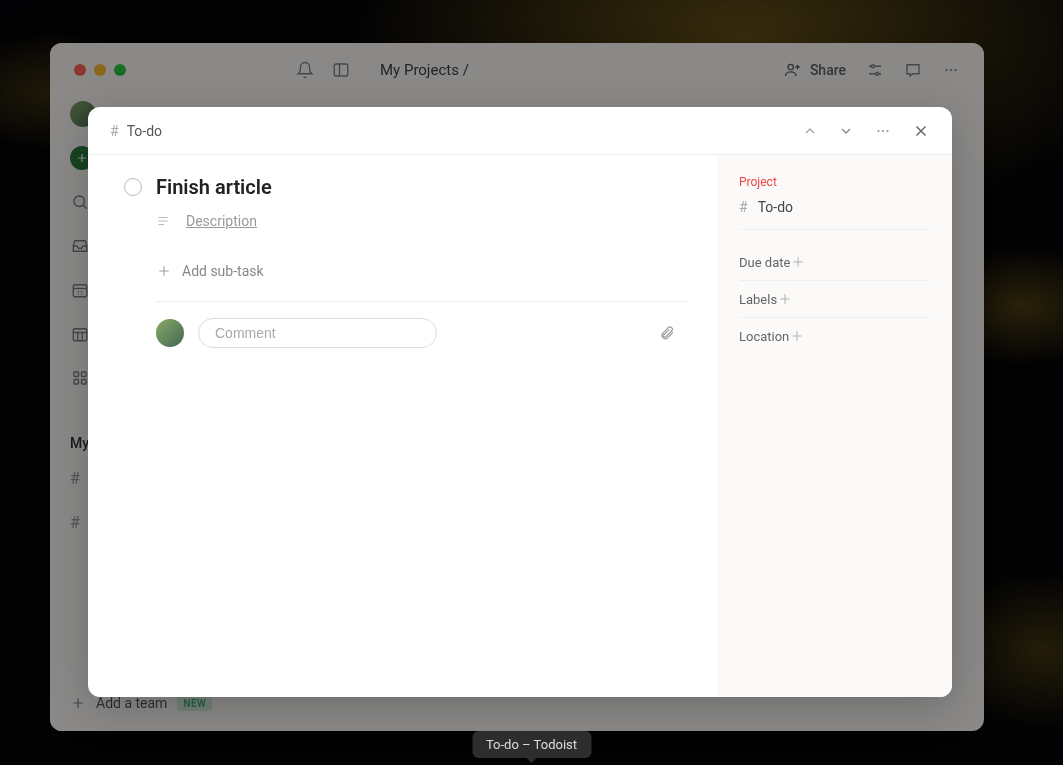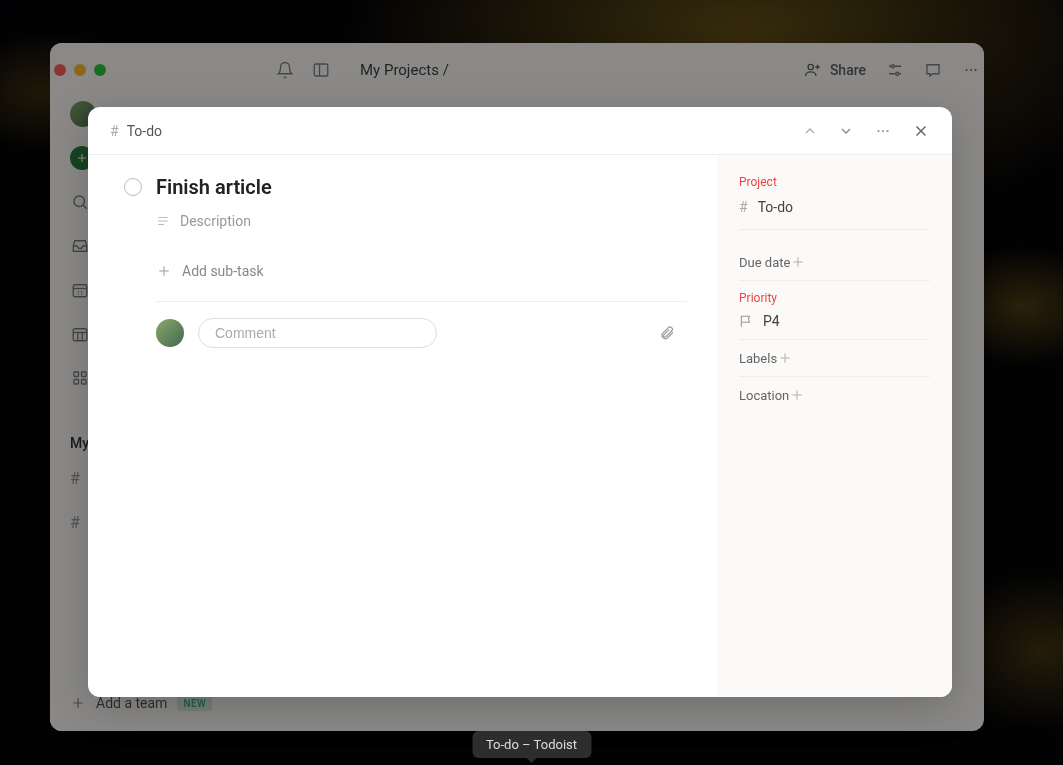--- a/index.html
+++ b/index.html
@@ -32,21 +32,21 @@
       height: 688px;
       background: #fcfaf8;
       border-radius: 12px;
       overflow: hidden;
       box-shadow: 0 20px 60px rgba(0,0,0,0.4);
     }
     .titlebar {
       height: 54px;
       display: flex;
       align-items: center;
-      padding: 0 4px;
+      padding: 0 24px;
       background: #fcfaf8;
     }
     .traffic-lights {
       display: flex;
       gap: 8px;
       margin-right: 170px;
     }
     .traffic-light {
       width: 12px;
       height: 12px;
@@ -225,23 +225,24 @@
     .task-title {
       font-size: 20px;
       font-weight: 600;
       color: #222;
     }
     .task-description {
       margin-top: 14px;
       margin-left: 32px;
       display: flex;
       align-items: center;
-      gap: 10px;
+      gap: 16px;
       color: #999;
       font-size: 14px;
+      text-decoration: underline;
     }
     .add-subtask {
       margin-top: 34px;
       margin-left: 32px;
       display: flex;
       align-items: center;
       gap: 10px;
       color: #888;
       font-size: 14px;
     }
@@ -576,29 +577,20 @@
       <div class="meta-row">
         <span class="meta-row-label">Due date</span>
         <span class="plus-icon">
           <svg width="16" height="16" viewBox="0 0 24 24" fill="none" stroke="#bbb" stroke-width="1.8">
               <line x1="12" y1="5" x2="12" y2="19"></line>
               <line x1="5" y1="12" x2="19" y2="12"></line>
             </svg>
         </span>
       </div>
 
-      <div style="padding:10px 0;border-bottom:1px solid #eee">
-        <div class="meta-label" style="margin-bottom:8px">Priority</div>
-        <div class="meta-value">
-          <svg width="14" height="14" viewBox="0 0 24 24" fill="none" stroke="#999" stroke-width="1.8">
-              <path d="M4 22V4h14l-2 5 2 5H4"></path>
-            </svg>
-          <span>P4</span>
-        </div>
-      </div>
 
       <div class="meta-row">
         <span class="meta-row-label">Labels</span>
         <span class="plus-icon">
           <svg width="16" height="16" viewBox="0 0 24 24" fill="none" stroke="#bbb" stroke-width="1.8">
               <line x1="12" y1="5" x2="12" y2="19"></line>
               <line x1="5" y1="12" x2="19" y2="12"></line>
             </svg>
         </span>
       </div>

